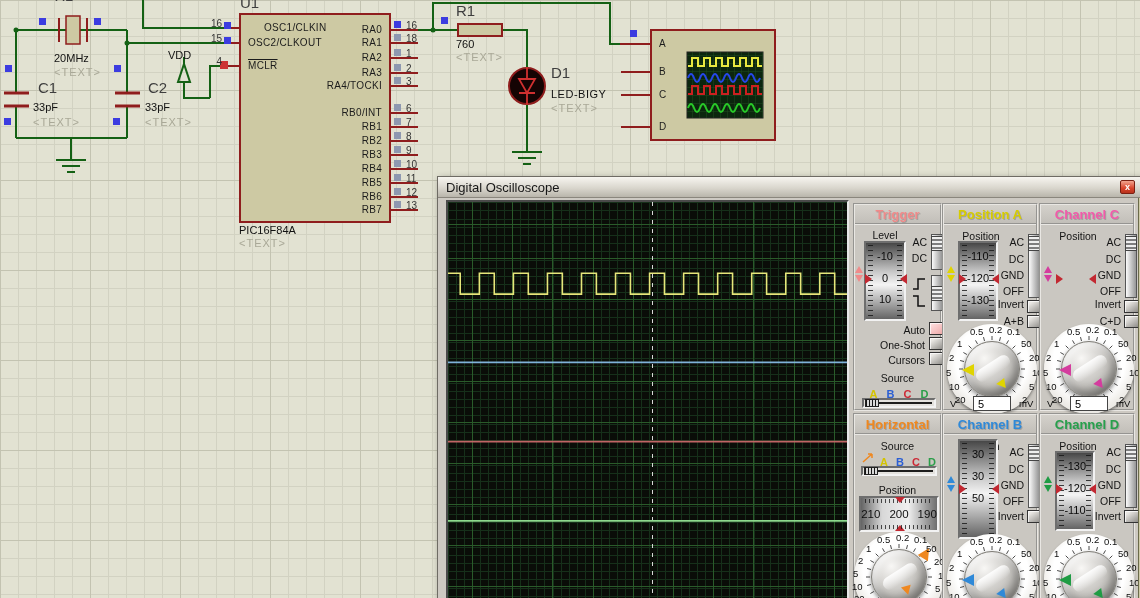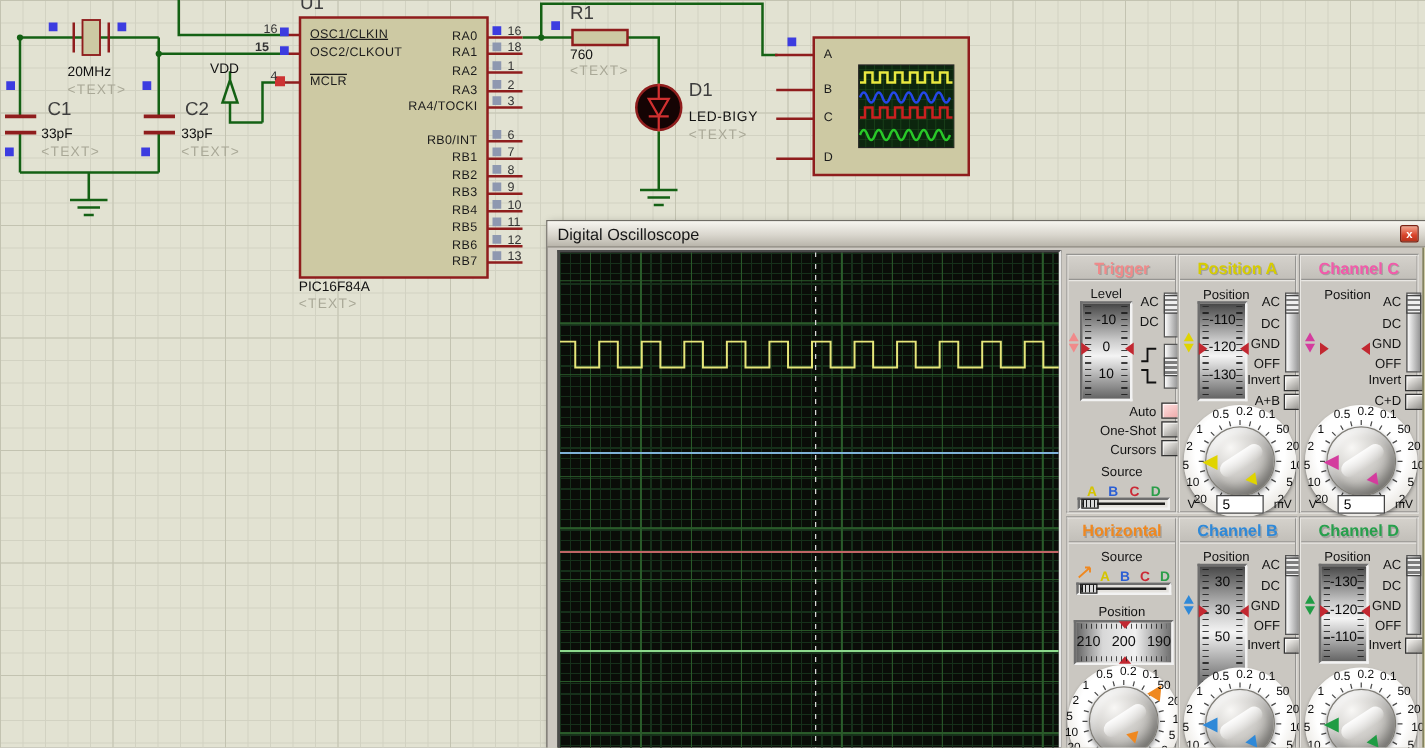--- a/index.html
+++ b/index.html
@@ -247,24 +247,24 @@
       <div class="pinsq" style="left: 394px; top: 160px;"></div>
       <span class="spin" style="left: 280px; width: 102px; top: 177px; text-align: right;">RB5</span>
       <span class="snum" style="left: 406px; top: 173px;">11</span>
       <div class="pinsq" style="left: 394px; top: 174px;"></div>
       <span class="spin" style="left: 280px; width: 102px; top: 191px; text-align: right;">RB6</span>
       <span class="snum" style="left: 406px; top: 187px;">12</span>
       <div class="pinsq" style="left: 394px; top: 188px;"></div>
       <span class="spin" style="left: 280px; width: 102px; top: 204px; text-align: right;">RB7</span>
       <span class="snum" style="left: 406px; top: 200px;">13</span>
       <div class="pinsq" style="left: 394px; top: 201px;"></div>
-      <span class="spin" style="left: 248px; top: 22px; text-decoration: underline;">OSC1/CLKIN</span>
+      <span class="spin" style="left: 264px; top: 22px;">OSC1/CLKIN</span>
       <span class="snum" style="left: 204px; width: 18px; top: 18px; text-align: right;">16</span>
       <span class="spin" style="left: 248px; top: 37px;">OSC2/CLKOUT</span>
-      <span class="snum" style="left: 204px; width: 18px; top: 33px; text-align: left; font-weight: bold;">15</span>
+      <span class="snum" style="left: 204px; width: 18px; top: 33px; text-align: right;">15</span>
       <span class="spin" style="left: 248px; top: 60px; text-decoration: overline;">MCLR</span>
       <span class="snum" style="left: 204px; width: 18px; top: 56px; text-align: right;">4</span>
     </div>
 
   <div class="scope">
     <div class="titlebar">
       <span class="title">Digital Oscilloscope</span>
       <div class="closebtn">x</div>
     </div>
 
@@ -463,21 +463,21 @@
           <span class="kn" style="left: 82px; top: 23px;">20</span>
           <span class="kn" style="left: 86px; top: 37px;">10</span>
           <span class="kn" style="left: 83px; top: 50px;">5</span>
           <span class="kn" style="left: 77px; top: 62px;">2</span>
         </div>
     </div>
 
     <div class="panel" style="left:504px;top:236px;width:96px;height:210px">
       <div class="phead"><span style="color:#2f89d8">Channel B</span></div>
       <span class="plabel" style="left:8px;top:25px;width:58px;text-align:center">Position</span>
-      <div class="vslider" style="left:14px;top:36px;width:40px;height:100px">
+      <div class="vslider" style="left:14px;top:24px;width:40px;height:100px">
         <span class="vtick" style="top:7px">30</span>
         <span class="vtick" style="top:29px">30</span>
         <span class="vtick" style="top:51px">50</span>
       </div>
       <i class="tri tri-r" style="left:15px;top:69px"></i>
       <i class="tri tri-l" style="left:48px;top:69px"></i>
       <div class="dbl" style="left:3px;top:61px">
           <i class="up" style="border-bottom-color:#2f89d8"></i>
           <i class="dn" style="border-top-color:#2f89d8"></i>
         </div>

